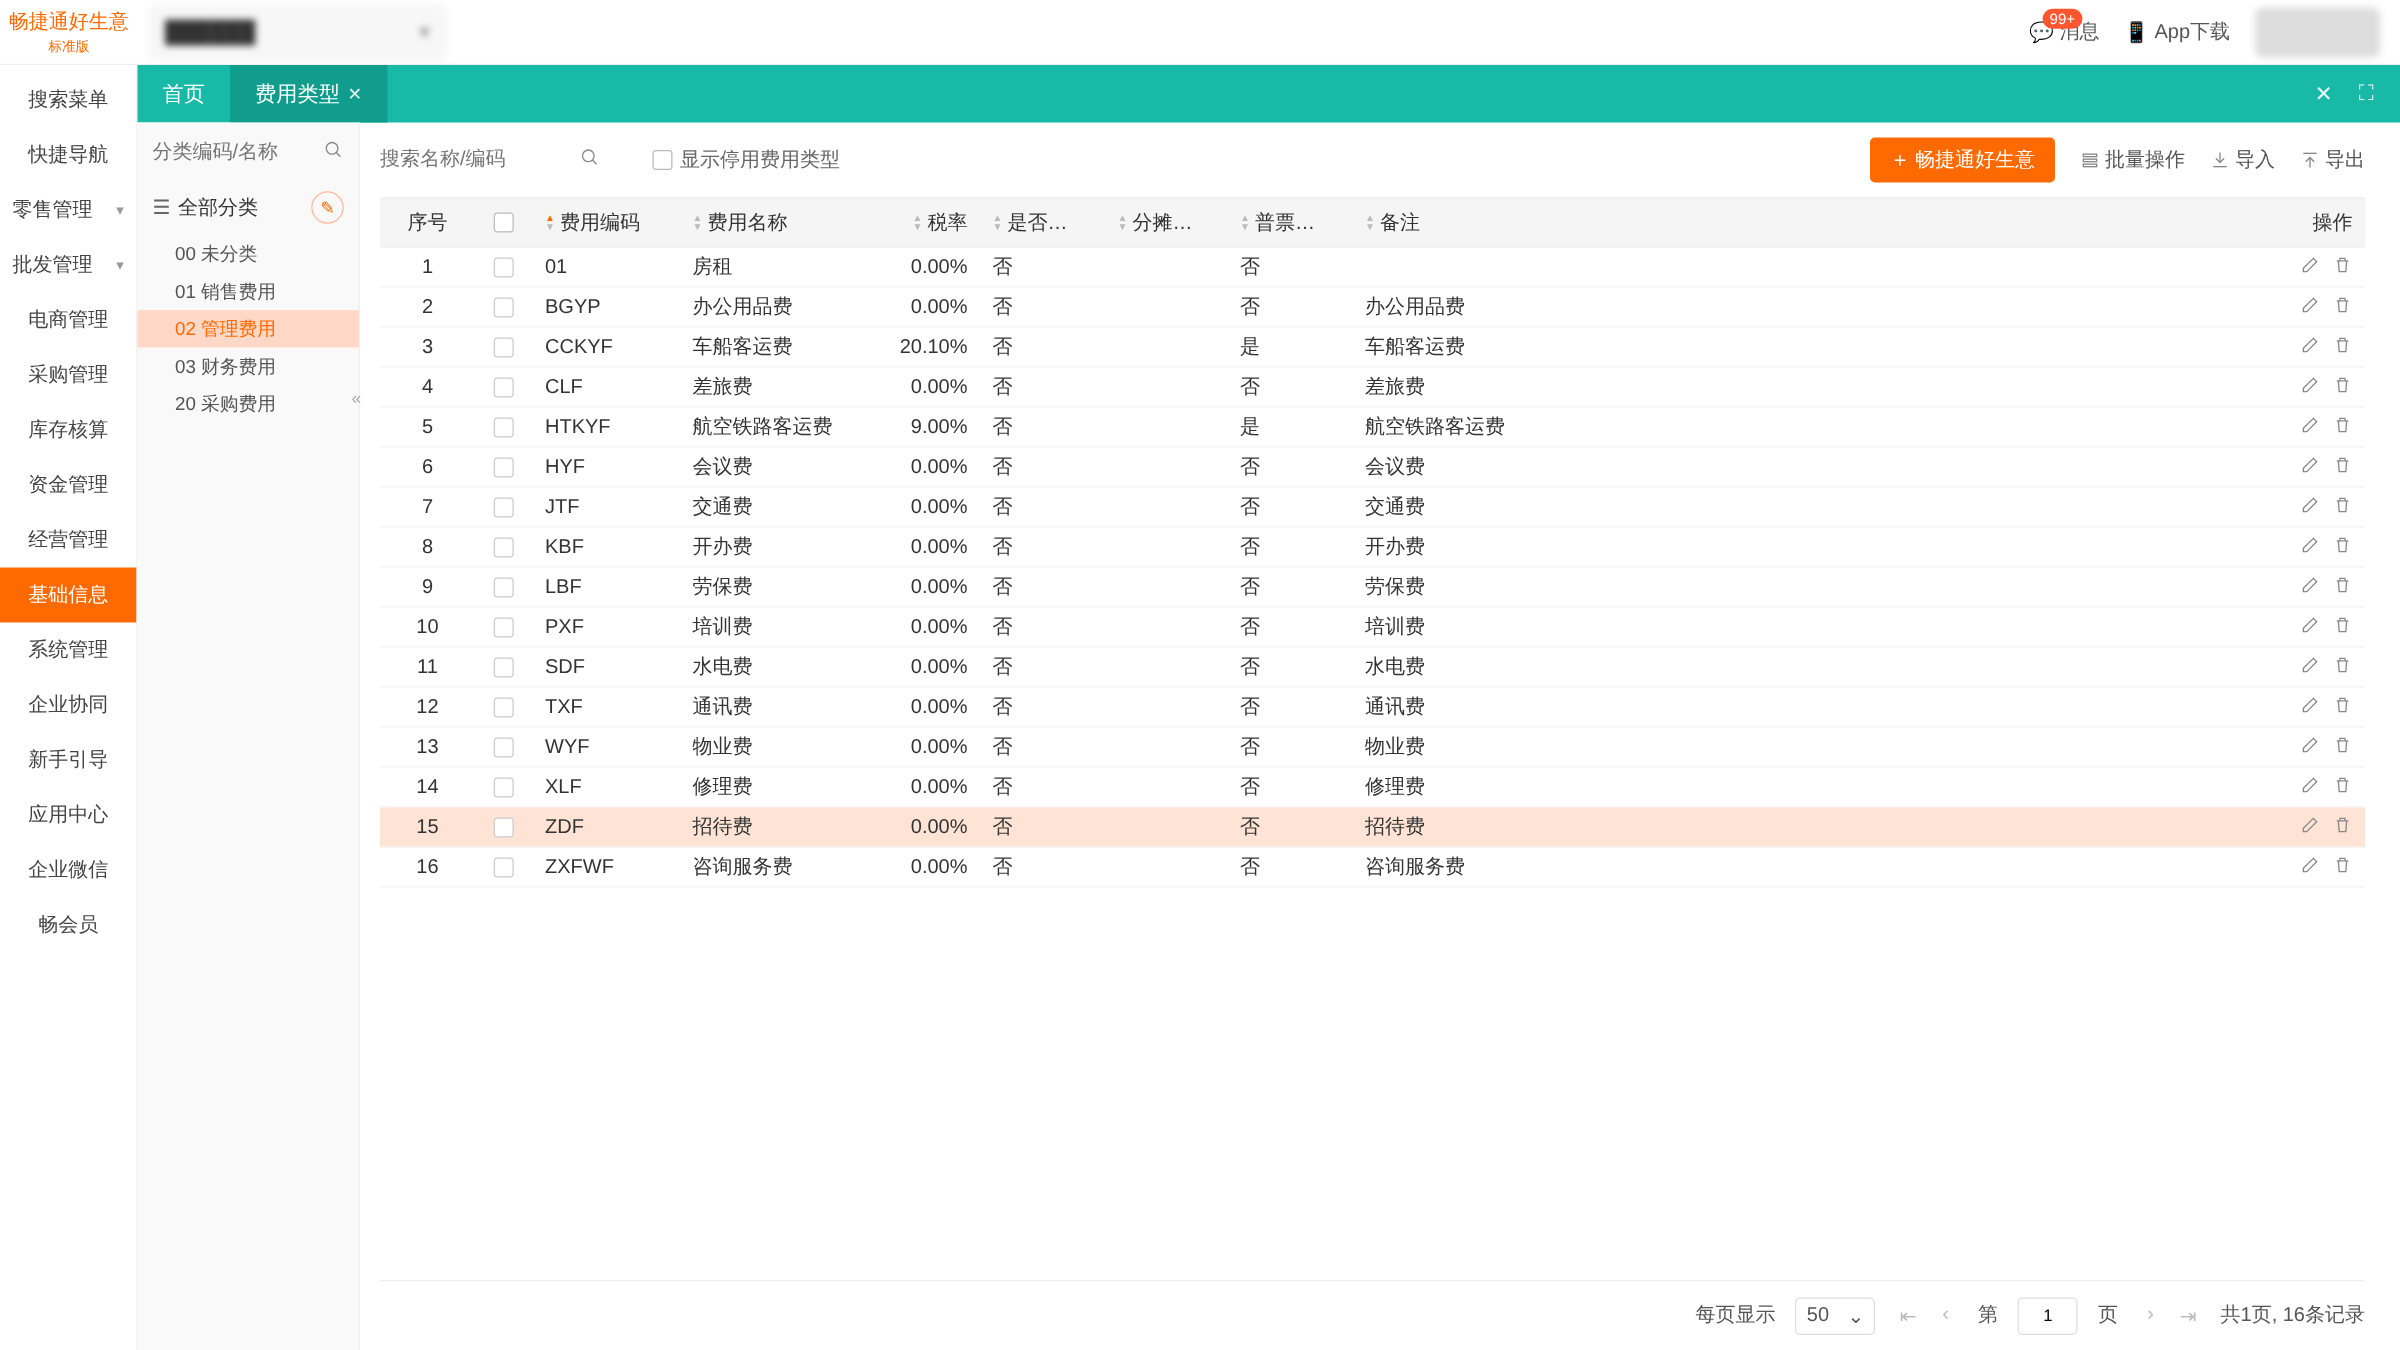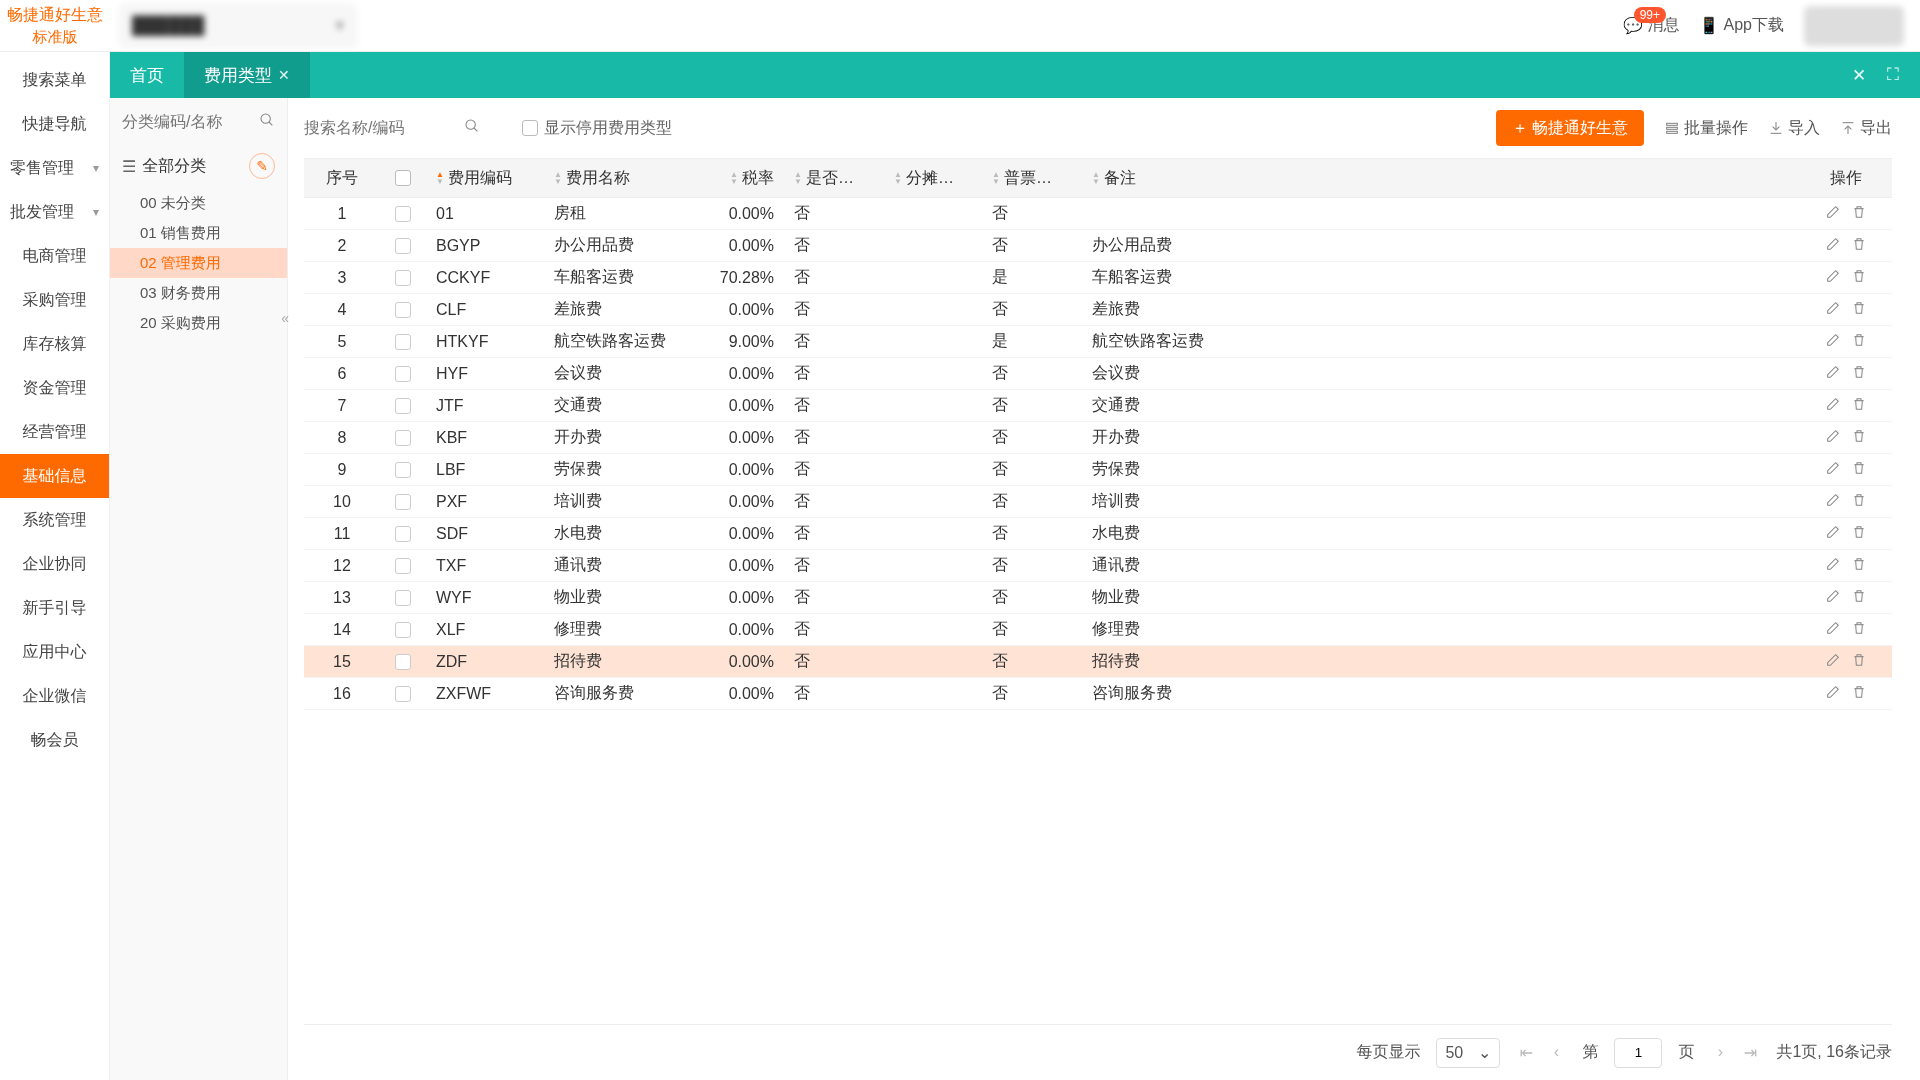--- a/index.html
+++ b/index.html
@@ -2,21 +2,21 @@
 <html><head>
 <meta charset="utf-8">
 <style>
 * { margin:0; padding:0; box-sizing:border-box; font-family:"Microsoft YaHei","PingFang SC",Arial,sans-serif; }
 body { width:1920px; height:1080px; background:#fff; font-size:17px; color:#333; overflow:hidden; }
 
 
 .topbar { height:52px; display:flex; align-items:center; border-bottom:1px solid #eee; padding:0 16px 0 0; }
 .logo-box { width:110px; height:52px; display:flex; flex-direction:column; align-items:center; justify-content:center; font-size:12px; color:#ff6a00; }
 .logo-box .brand { font-size:16px; }
-.logo-box .sub { font-size:15px; margin-top:2px; }
+.logo-box .sub { font-size:11px; margin-top:2px; }
 .tenant-box { width:240px; height:46px; margin-left:8px; border-radius:8px; background:#f7f7f7; display:flex; align-items:center; padding:0 14px; filter:blur(3px); }
 .tenant-box .chev { margin-left:auto; color:#999; }
 .top-spacer { flex:1; }
 .top-right { display:flex; align-items:center; gap:20px; color:#555; }
 .top-item { display:flex; align-items:center; gap:4px; font-size:16px; cursor:pointer; position:relative; }
 .badge { position:absolute; top:-8px; left:10px; background:#ff5630; color:#fff; font-size:12px; border-radius:10px; padding:0 6px; line-height:16px; }
 .avatar-box { width:100px; height:40px; background:#ddd; border-radius:6px; filter:blur(3px); }
 
 
 .shell { display:flex; height:calc(1080px - 52px); }
@@ -74,21 +74,21 @@
 .th, .td { padding:0 10px; display:flex; align-items:center;}
 .c-idx { width:76px; justify-content:center;}
 .c-chk { width:46px; justify-content:center;}
 .c-code { width:118px;}
 .c-name { width:160px;}
 .c-rate { width:80px; justify-content:flex-end;}
 .c-a { width:100px;}
 .c-b { width:98px;}
 .c-c { width:100px;}
 .c-note { flex:1;}
-.c-op { width:92px; justify-content:center;}
+.c-op { width:92px; justify-content:flex-end;}
 .sorter { display:inline-flex; flex-direction:column; margin-right:4px; font-size:8px; line-height:7px; color:#bbb;}
 .sorter .up.on{ color:#ff6a00;}
 .sorter .dn { }
 .row { display:flex; height:32px; align-items:center; border-bottom:1px solid #f3f3f3; font-size:16px; color:#333;}
 .row.hover { background:#ffe4d6;}
 .row .chkbox { border-color:#ccc;}
 .op-icons { display:flex; gap:10px; color:#888; font-size:15px;}
 .op-icons span { cursor:pointer;}
 svg.icon { width:16px; height:16px; stroke:#888; fill:none; stroke-width:1.6;}
 .idx-num { font-variant-numeric:tabular-nums;}
@@ -386,21 +386,21 @@
                   </div>
                 </div>
               </div>
               <div class="row">
                 <div class="td c-idx idx-num">3</div>
                 <div class="td c-chk">
                   <span class="chkbox"></span>
                 </div>
                 <div class="td c-code">CCKYF</div>
                 <div class="td c-name">车船客运费</div>
-                <div class="td c-rate">70.28%</div>
+                <div class="td c-rate">20.10%</div>
                 <div class="td c-a">否</div>
                 <div class="td c-b"></div>
                 <div class="td c-c">是</div>
                 <div class="td c-note">车船客运费</div>
                 <div class="td c-op">
                   <div class="op-icons">
                     <span><svg class="icon" viewBox="0 0 24 24">
                         <path d="M4 20h4L20 8l-4-4L4 16v4z"></path>
                       </svg></span>
                     <span><svg class="icon" viewBox="0 0 24 24">

